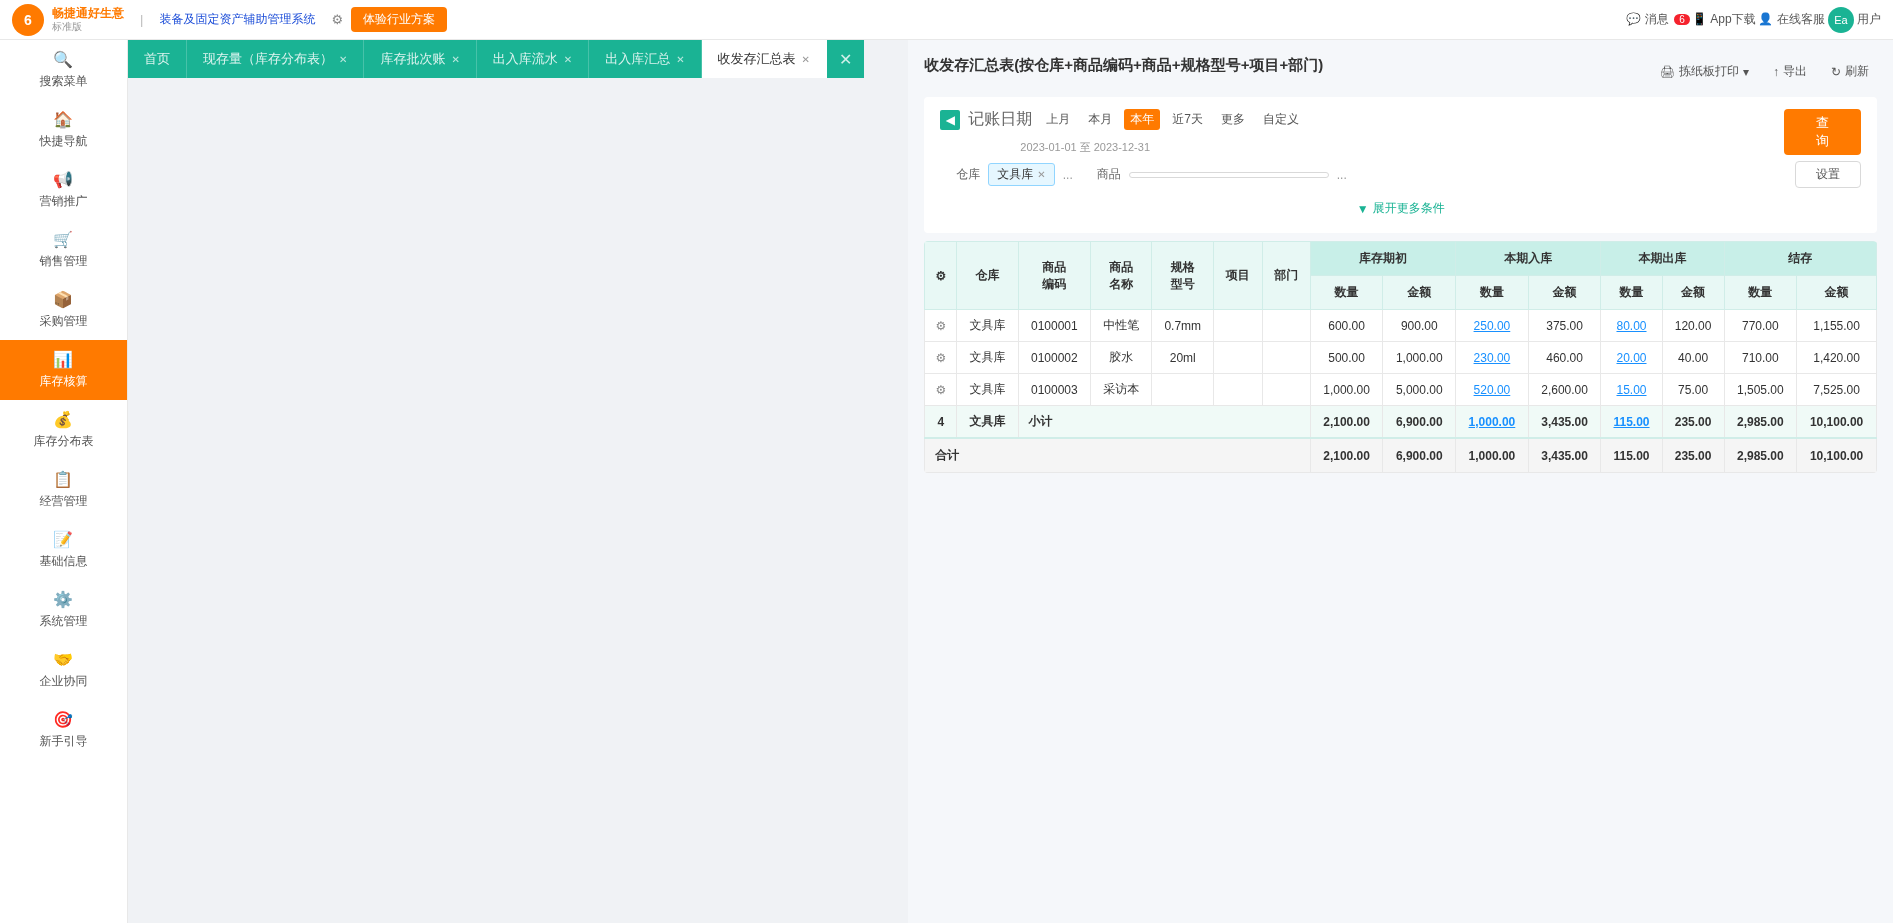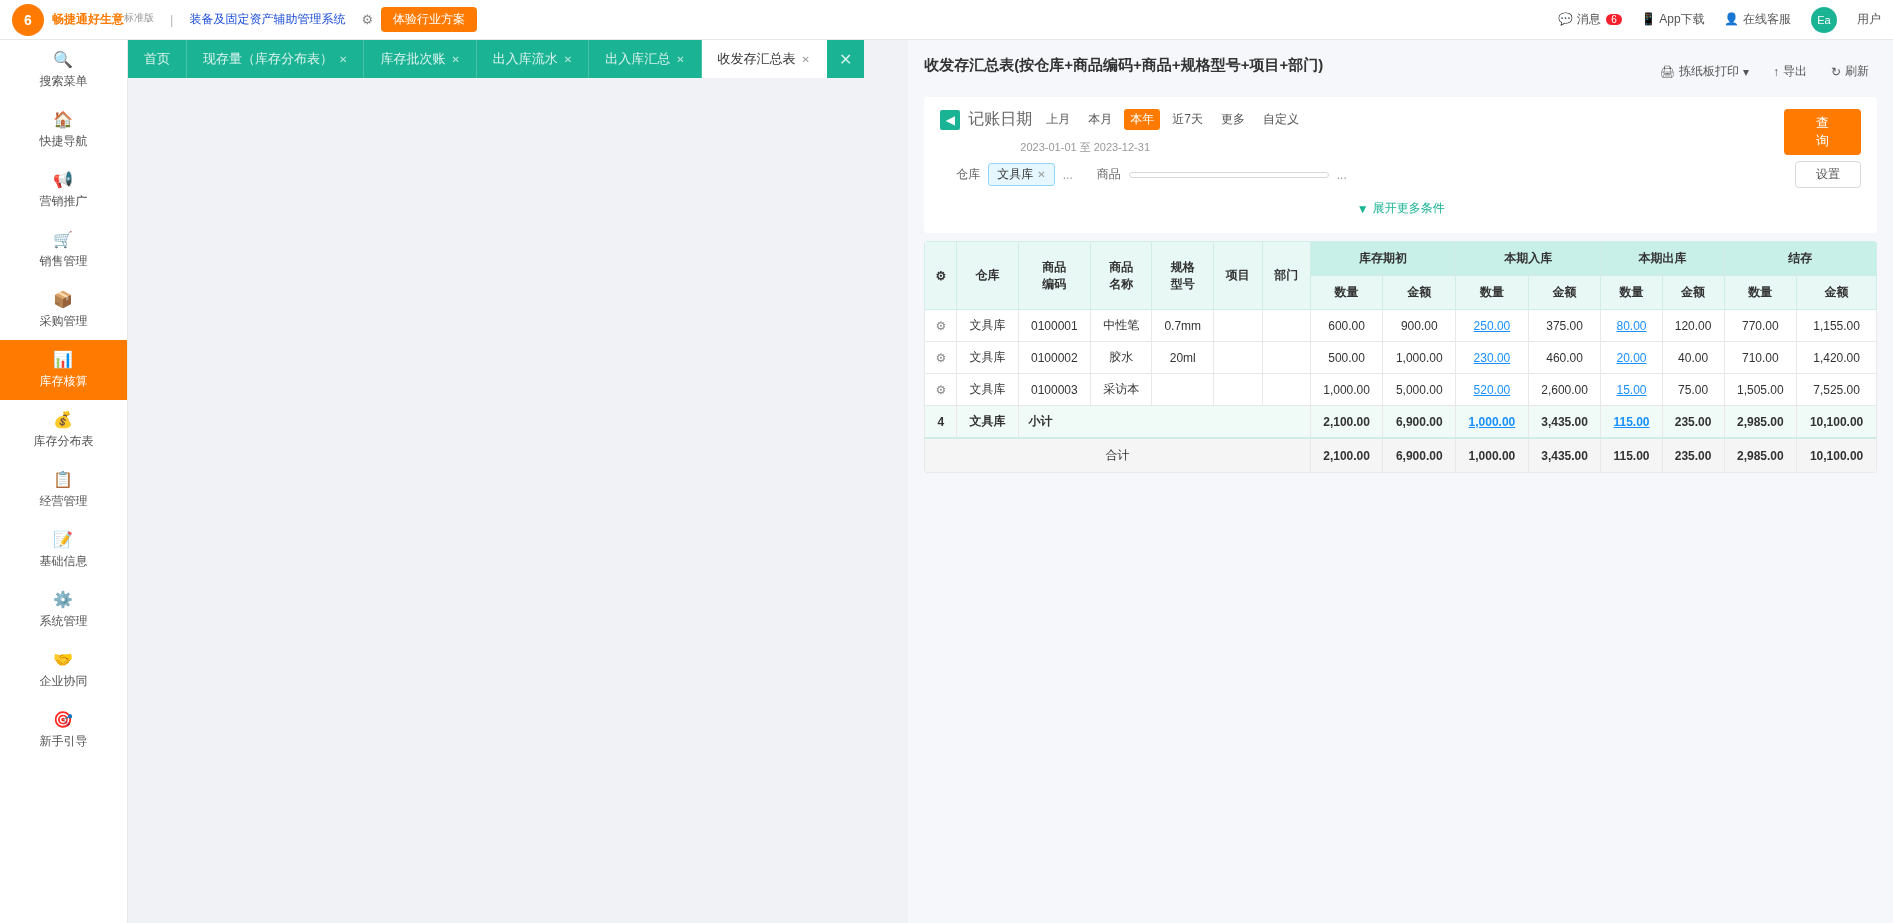--- a/index.html
+++ b/index.html
@@ -5,21 +5,21 @@
     * { margin: 0; padding: 0; box-sizing: border-box; }
     body { font-family: 'Microsoft YaHei', Arial, sans-serif; font-size: 13px; background: #f0f2f5; color: #333; }
 
     
     .app-container { display: flex; flex-direction: column; height: 923px; width: 1893px; }
     .top-bar { display: flex; align-items: center; background: #fff; height: 40px; padding: 0 12px; border-bottom: 1px solid #e8e8e8; flex-shrink: 0; }
     .top-bar-left { display: flex; align-items: center; gap: 8px; }
     .logo { width: 32px; height: 32px; background: #ff7a00; border-radius: 50%; display: flex; align-items: center; justify-content: center; color: #fff; font-size: 14px; font-weight: bold; }
     .gear-icon { color: #888; cursor: pointer; margin-left: 8px; }
     .trial-btn { background: #ff7a00; color: #fff; border: none; border-radius: 4px; padding: 4px 12px; cursor: pointer; font-size: 12px; }
-    .top-bar-right { margin-left: auto; display: flex; align-items: center; gap: 20px; color: #555; font-size: 12px; }
+    .top-bar-right { margin-left: auto; display: flex; align-items: center; gap: 3px; color: #555; font-size: 12px; }
     .badge { background: #f5222d; color: #fff; border-radius: 10px; padding: 0 5px; font-size: 10px; margin-left: 2px; }
 
     .main-layout { display: flex; flex: 1; overflow: hidden; }
 
     
     .sidebar { width: 128px; background: #fff; border-right: 1px solid #e8e8e8; display: flex; flex-direction: column; flex-shrink: 0; }
     .sidebar-item { display: flex; flex-direction: column; align-items: center; padding: 10px 0; cursor: pointer; color: #555; font-size: 12px; gap: 4px; }
     .sidebar-item.active { background: #ff7a00; color: #fff; }
     .sidebar-item .icon { font-size: 16px; }
 
@@ -72,21 +72,21 @@
 </head>
 <body>
 
 <div class="app-container">
 
   <div class="top-bar">
     <div class="top-bar-left">
       <div class="logo">
         <span>6</span>
       </div>
-      <div style="display:flex;flex-direction:row;line-height:1.2;">
+      <div style="display:flex;flex-direction:column;line-height:1.2;">
         <span style="font-size:12px;color:#ff7a00;font-weight:bold;">畅捷通好生意</span>
         <span style="font-size:10px;color:#999;">标准版</span>
       </div>
       <span style="color:#bbb;margin:0 8px;">|</span>
       <span style="color:#1d4ed8;font-size:12px;">装备及固定资产辅助管理系统</span>
       <span class="gear-icon">⚙</span>
       <button class="trial-btn">体验行业方案</button>
     </div>
     <div class="top-bar-right">
       <span style="cursor:pointer;">
@@ -347,21 +347,21 @@
     <td><span class="link-text">1,000.00</span></td>
     <td>3,435.00</td>
     <td><span class="link-text">115.00</span></td>
     <td>235.00</td>
     <td>2,985.00</td>
     <td>10,100.00</td>
   </tr>
                 </tbody>
               <tfoot class="table-footer">
                 <tr>
-                  <td colspan="7" style="text-align:center;font-weight:normal;">合计</td>
+                  <td colspan="7" style="text-align:left;font-weight:bold;">合计</td>
                   <td>2,100.00</td>
                   <td>6,900.00</td>
                   <td>1,000.00</td>
                   <td>3,435.00</td>
                   <td>115.00</td>
                   <td>235.00</td>
                   <td>2,985.00</td>
                   <td>10,100.00</td>
                 </tr>
               </tfoot>

